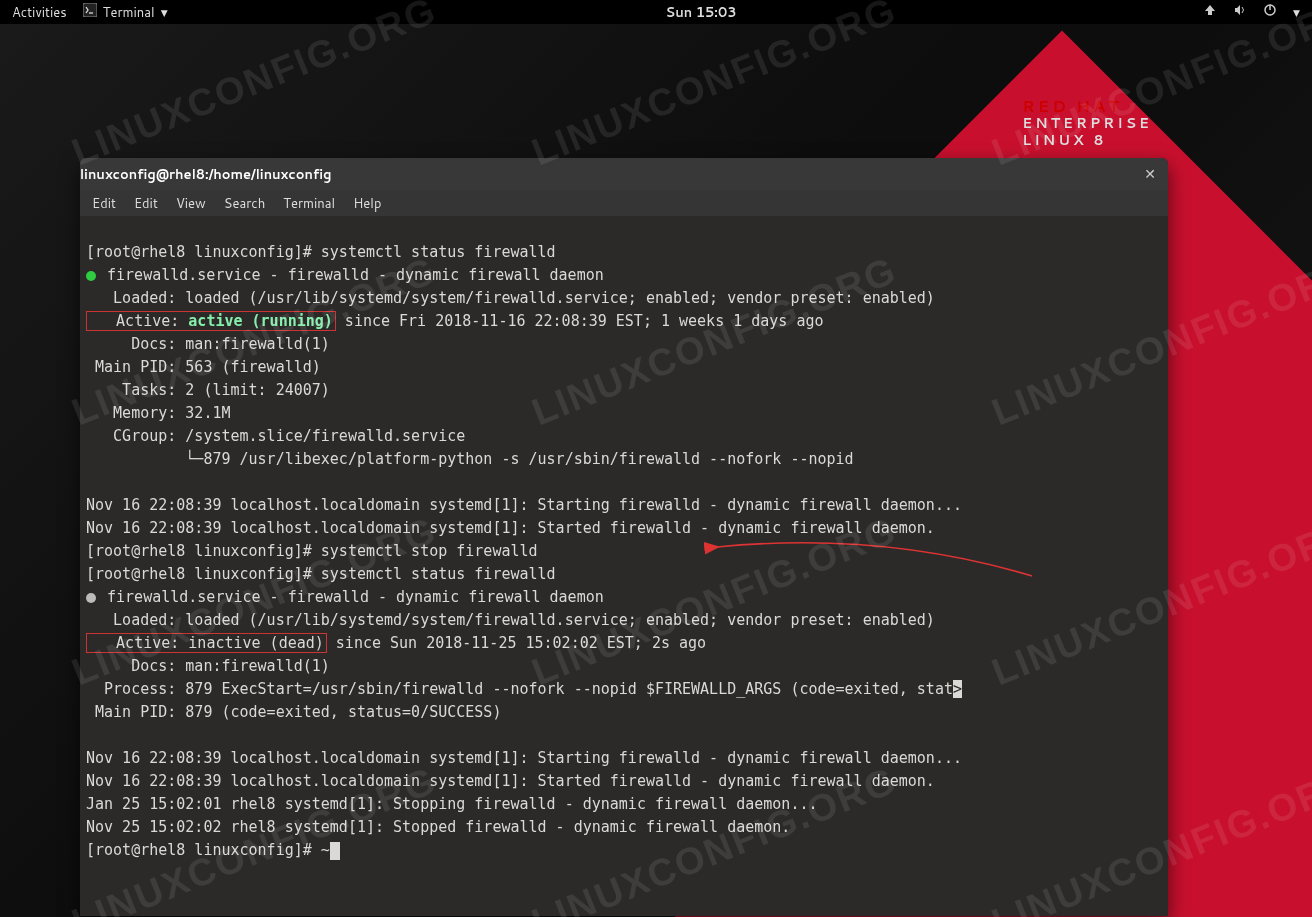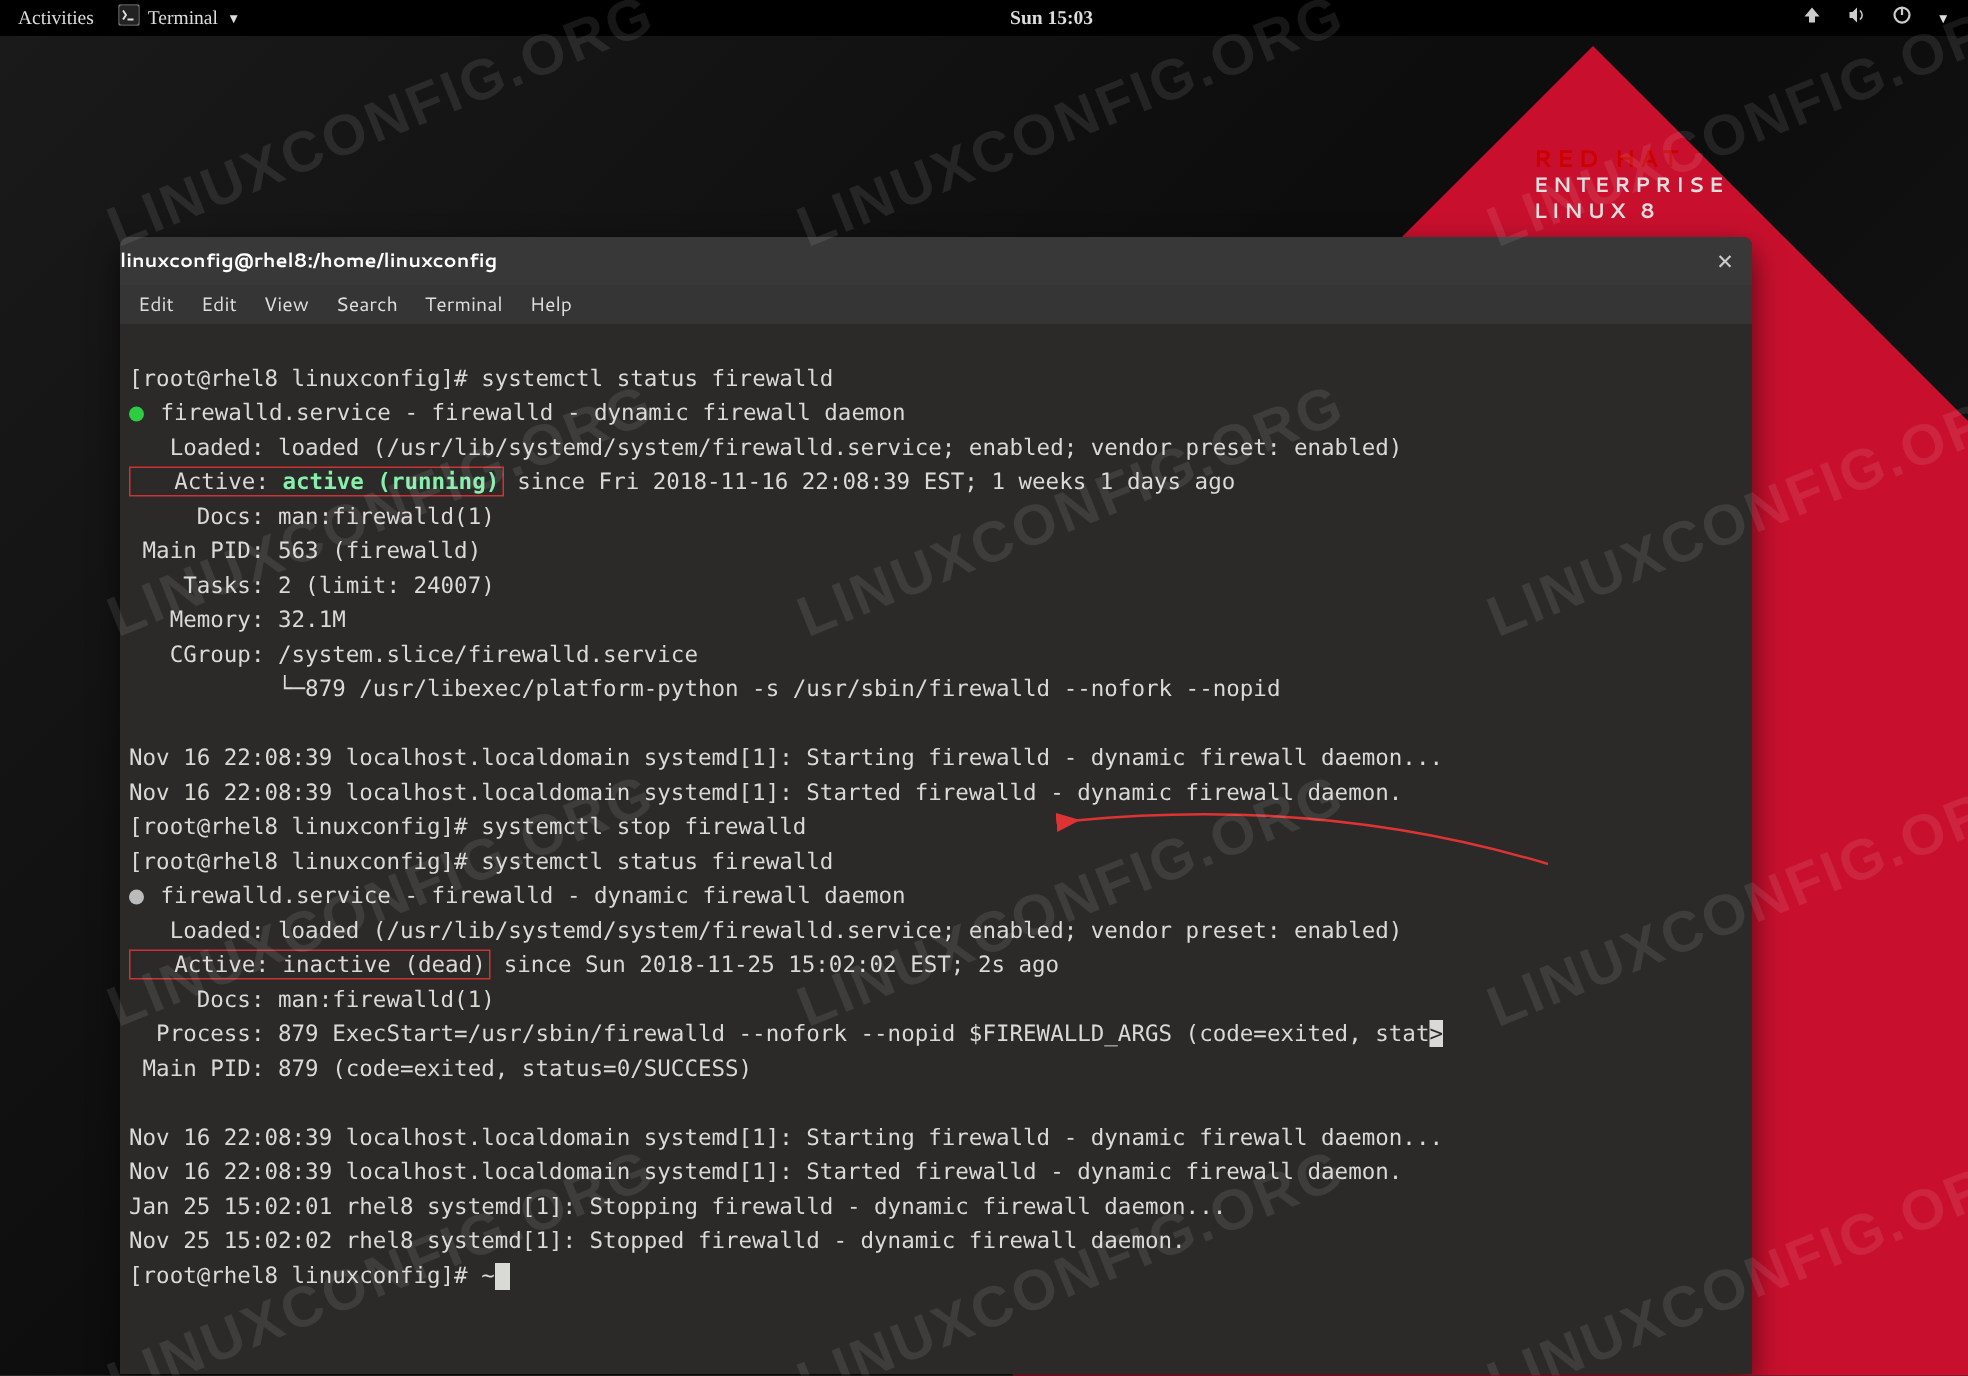--- a/index.html
+++ b/index.html
@@ -56,21 +56,20 @@
   .topbar {
     position: relative;
     height: 24px;
     background: #000;
     color: #ddd;
     font-size: 13px;
     display: flex;
     align-items: center;
     padding: 0 12px;
     z-index: 5;
-    font-family: Liberation Serif, serif;
   }
   .topbar .left { display: flex; gap: 16px; align-items: center; }
   .topbar .center { position: absolute; left: 50%; transform: translateX(-50%); font-weight: bold; margin-left: 45px;}
   .topbar .right { margin-left: auto; display: flex; gap: 16px; align-items: center; }
   .topbar .app { display: flex; align-items: center; gap: 6px; }
   .topbar .dropdown-caret { font-size: 9px; }
   .icon { display: inline-block; }
 
   
   .term-window {

